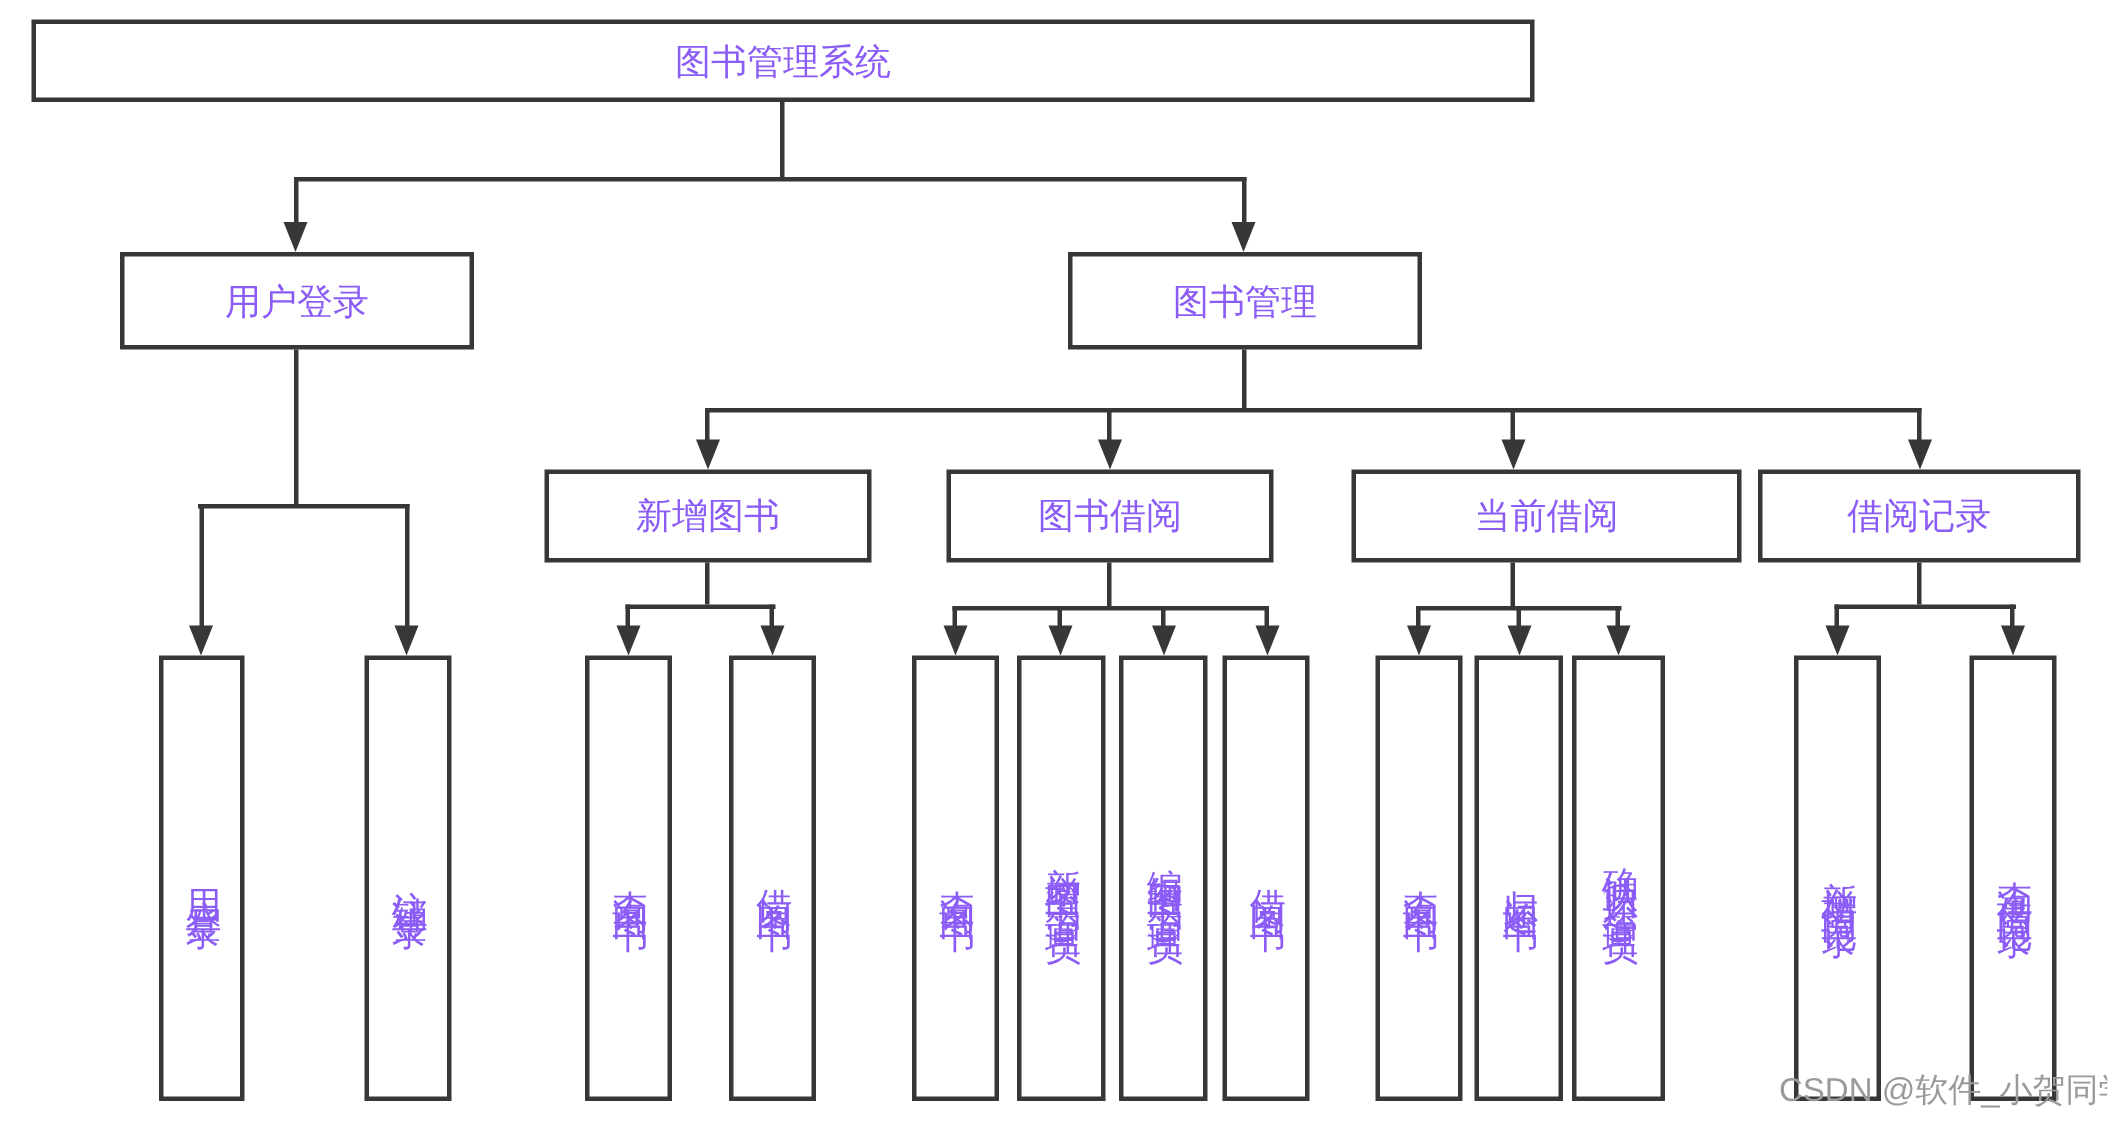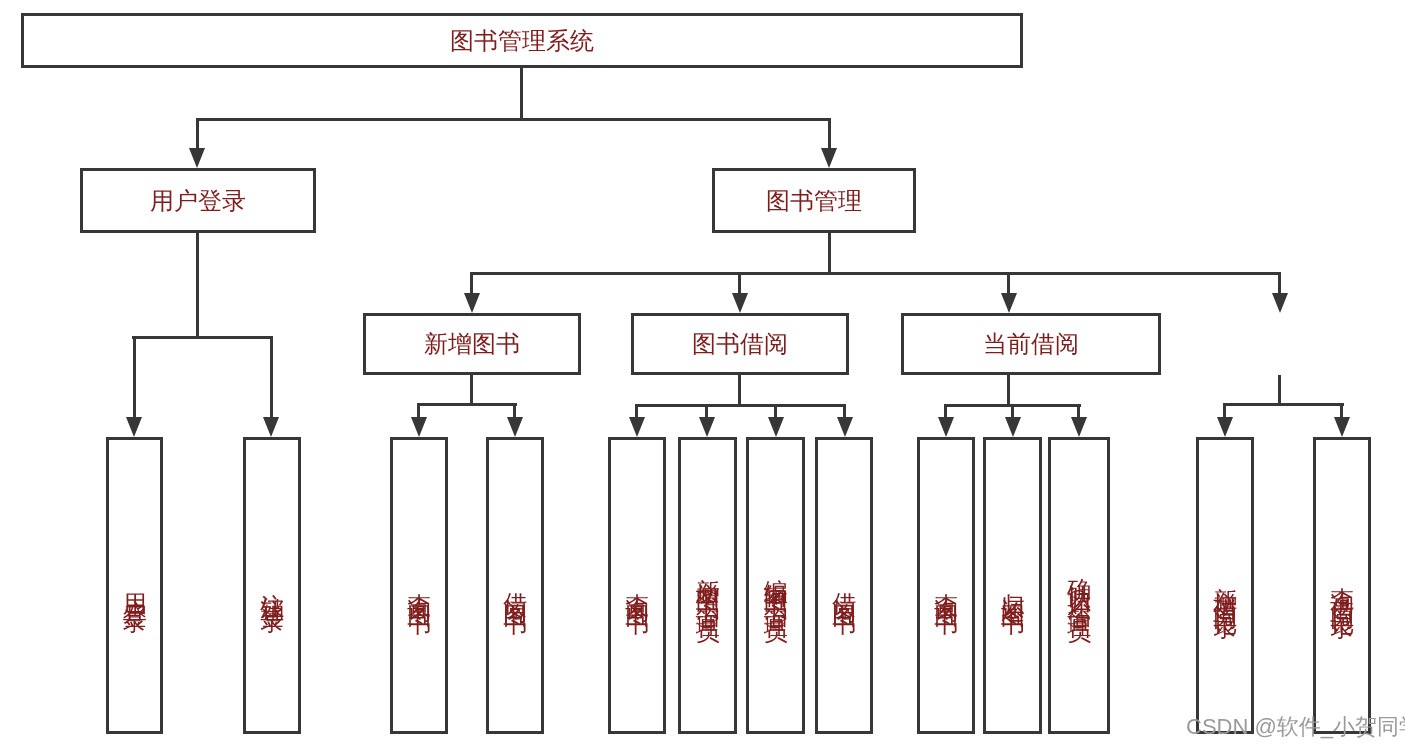--- a/index.html
+++ b/index.html
@@ -11,21 +11,21 @@
     overflow:hidden;
   }
   .box{
     position:absolute;
     border:3px solid #373737;
     background:#ffffff;
     box-sizing:border-box;
     display:flex;align-items:center;justify-content:center;
     color:#333333;
   }
-  .lbl{font-size:24px;white-space:nowrap;color:#7f1d1d;}
+  .lbl{font-size:24px;white-space:nowrap;color:#8b5cf6;}
   .leaf .lbl{
     writing-mode:vertical-rl;
     text-orientation:mixed;
     font-size:24px;
     letter-spacing:6px;
     line-height:1.1;
     white-space:normal;
   }
   .vl{position:absolute;width:3px;background:#373737;}
   .hl{position:absolute;height:3px;background:#373737;}
@@ -53,21 +53,21 @@
   <div class="vl" style="left:520px;top:68px;height:50px;"></div>
   <div class="hl" style="left:196px;top:118px;width:635px;"></div>
   <div class="vl" style="left:196px;top:118px;height:32px;"></div>
   <div class="arr" style="left:189px;top:148px;"></div>
   <div class="vl" style="left:828px;top:118px;height:32px;"></div>
   <div class="arr" style="left:821px;top:148px;"></div>
 
   <div class="box" style="left:80px;top:168px;width:236px;height:65px;">
     <span class="lbl">用户登录</span>
   </div>
-  <div class="box" style="left:712px;top:168px;width:204px;height:65px;">
+  <div class="box" style="left:712px;top:168px;width:236px;height:65px;">
     <span class="lbl">图书管理</span>
   </div>
 
   <div class="vl" style="left:196px;top:233px;height:103px;"></div>
   <div class="hl" style="left:132px;top:336px;width:141px;"></div>
   <div class="vl" style="left:133px;top:336px;height:83px;"></div>
   <div class="arr" style="left:126px;top:417px;"></div>
   <div class="vl" style="left:270px;top:336px;height:83px;"></div>
   <div class="arr" style="left:263px;top:417px;"></div>
 
@@ -83,20 +83,23 @@
   <div class="arr" style="left:1272px;top:293px;"></div>
 
   <div class="box" style="left:363px;top:313px;width:218px;height:62px;">
     <span class="lbl">新增图书</span>
   </div>
   <div class="box" style="left:631px;top:313px;width:218px;height:62px;">
     <span class="lbl">图书借阅</span>
   </div>
   <div class="box" style="left:901px;top:313px;width:260px;height:62px;">
     <span class="lbl">当前借阅</span>
+  </div>
+  <div class="box" style="left:1172px;top:313px;width:215px;height:62px;">
+    <span class="lbl">借阅记录</span>
   </div>
 
   <div class="vl" style="left:470px;top:375px;height:28px;"></div>
   <div class="hl" style="left:417px;top:403px;width:100px;"></div>
   <div class="vl" style="left:417px;top:403px;height:16px;"></div>
   <div class="arr" style="left:411px;top:417px;"></div>
   <div class="vl" style="left:513px;top:403px;height:16px;"></div>
   <div class="arr" style="left:507px;top:417px;"></div>
 
   <div class="vl" style="left:738px;top:375px;height:29px;"></div>

